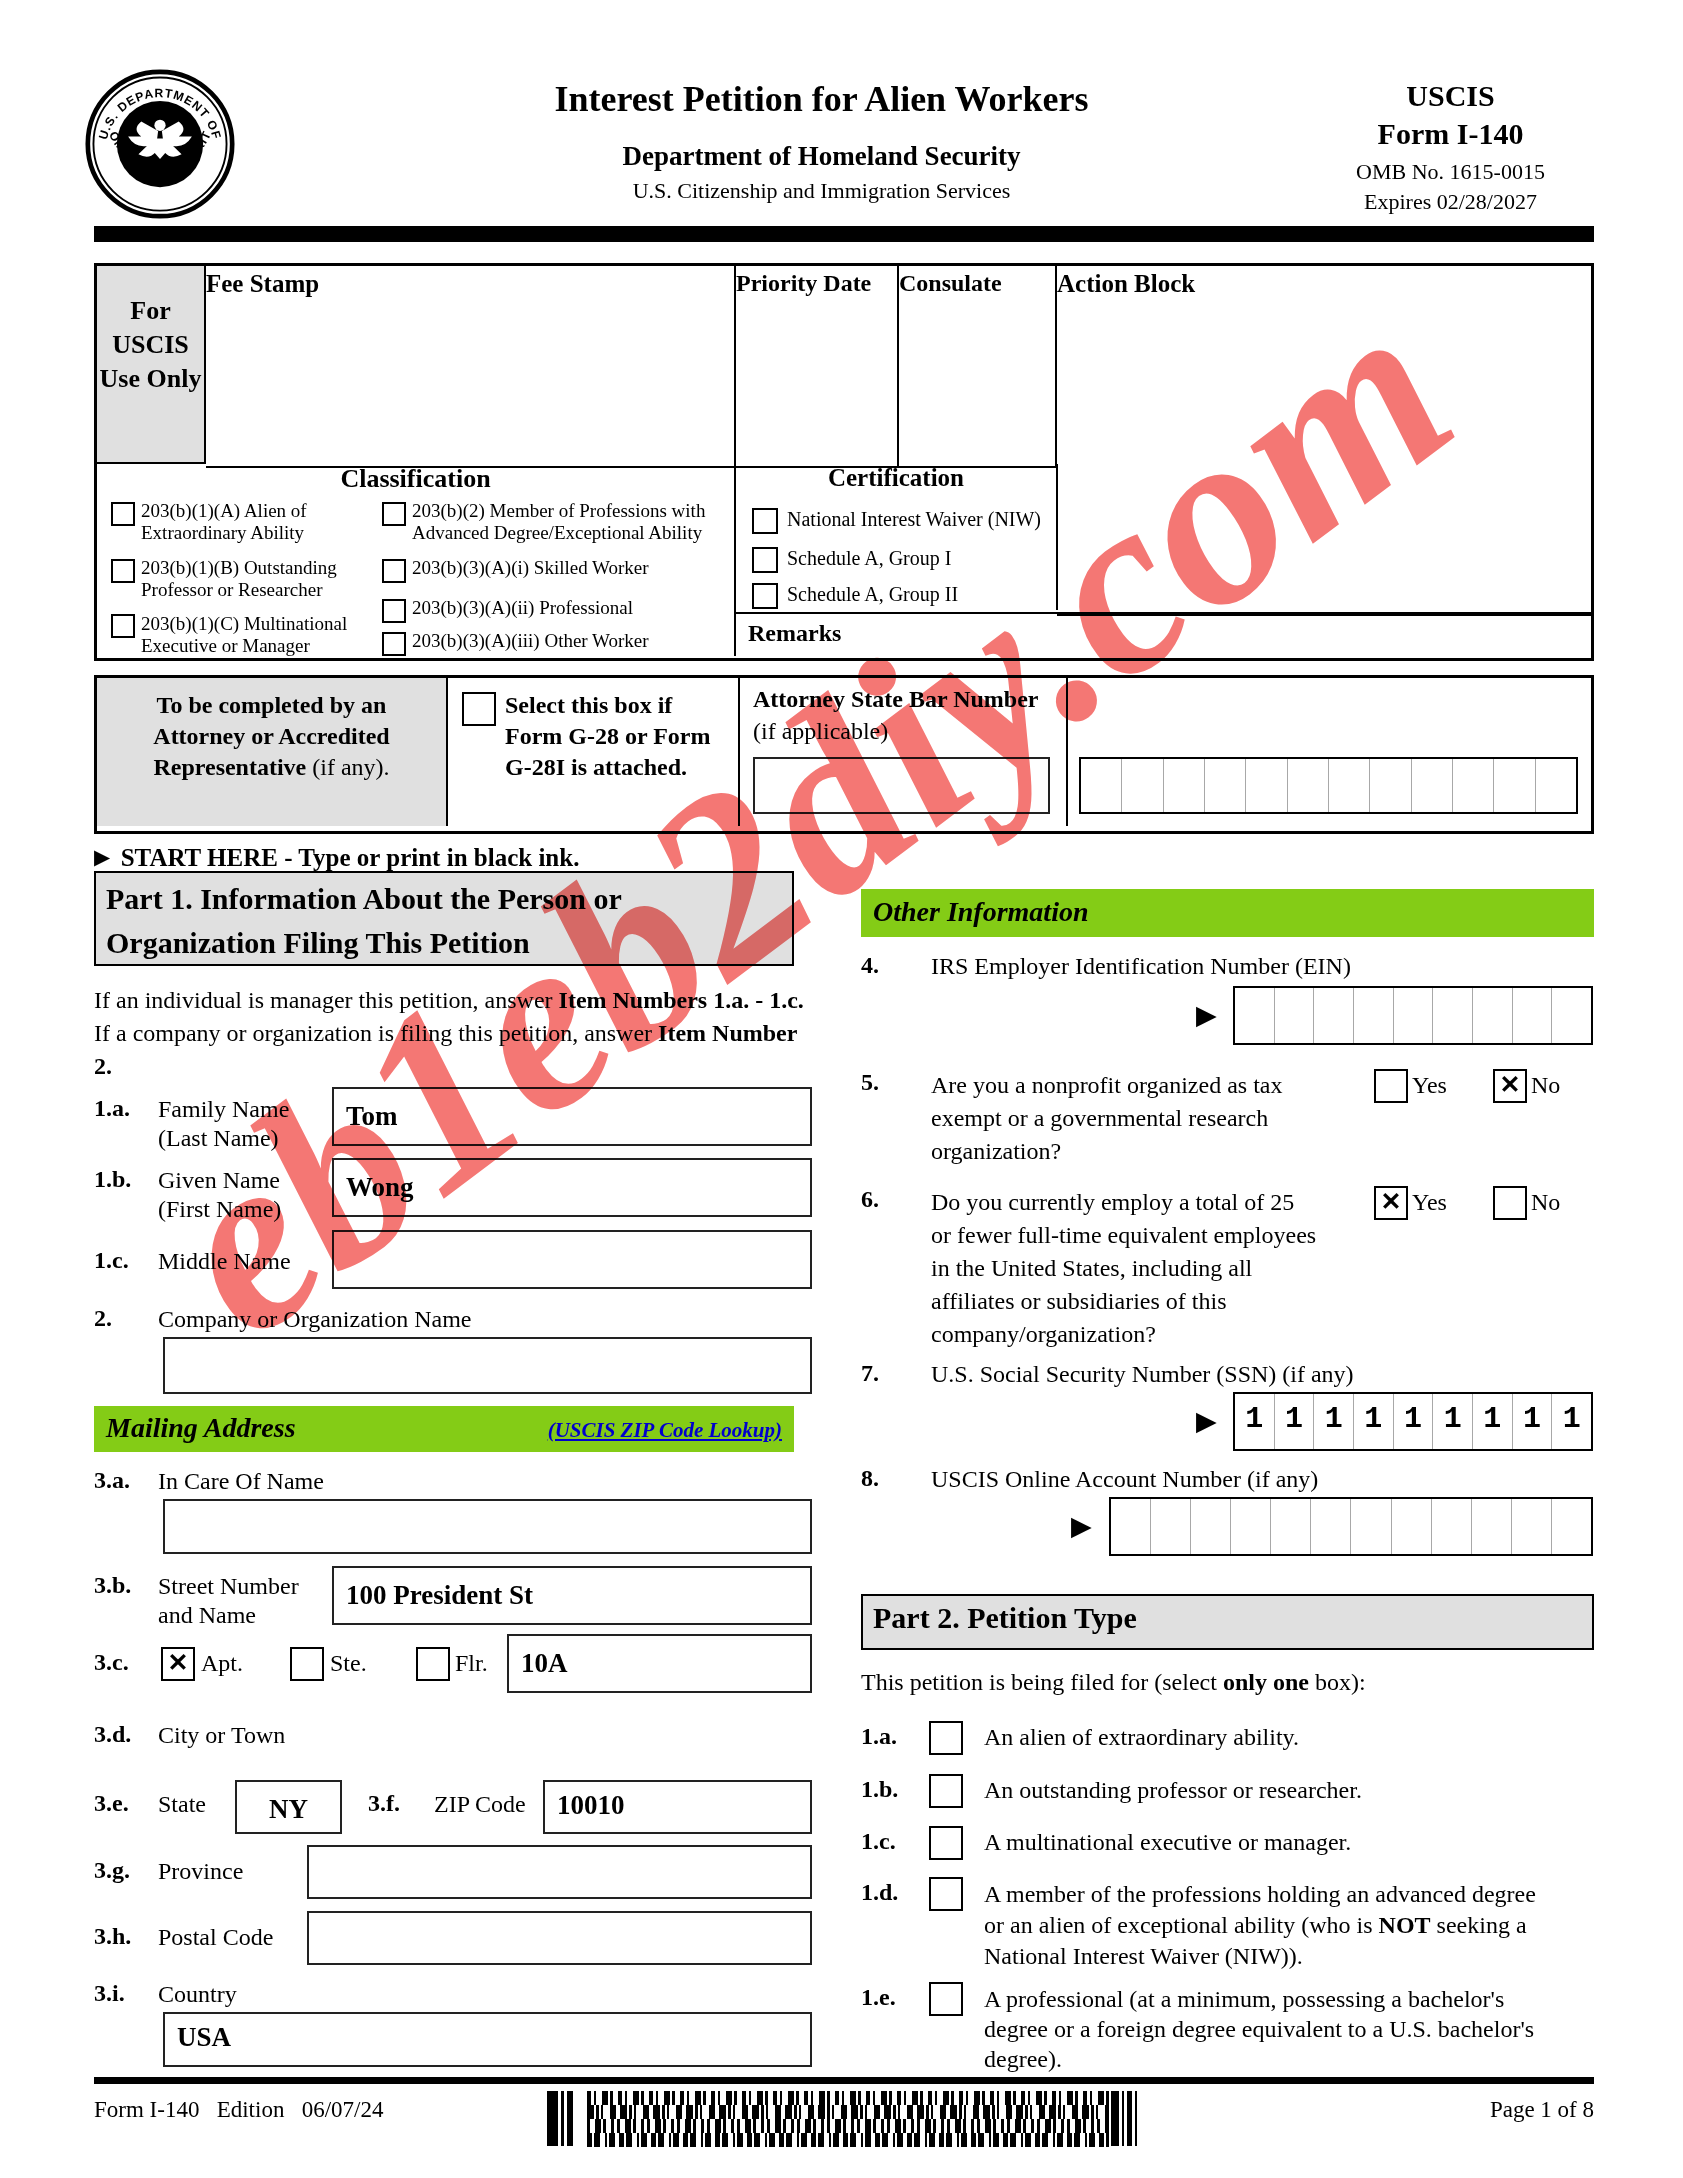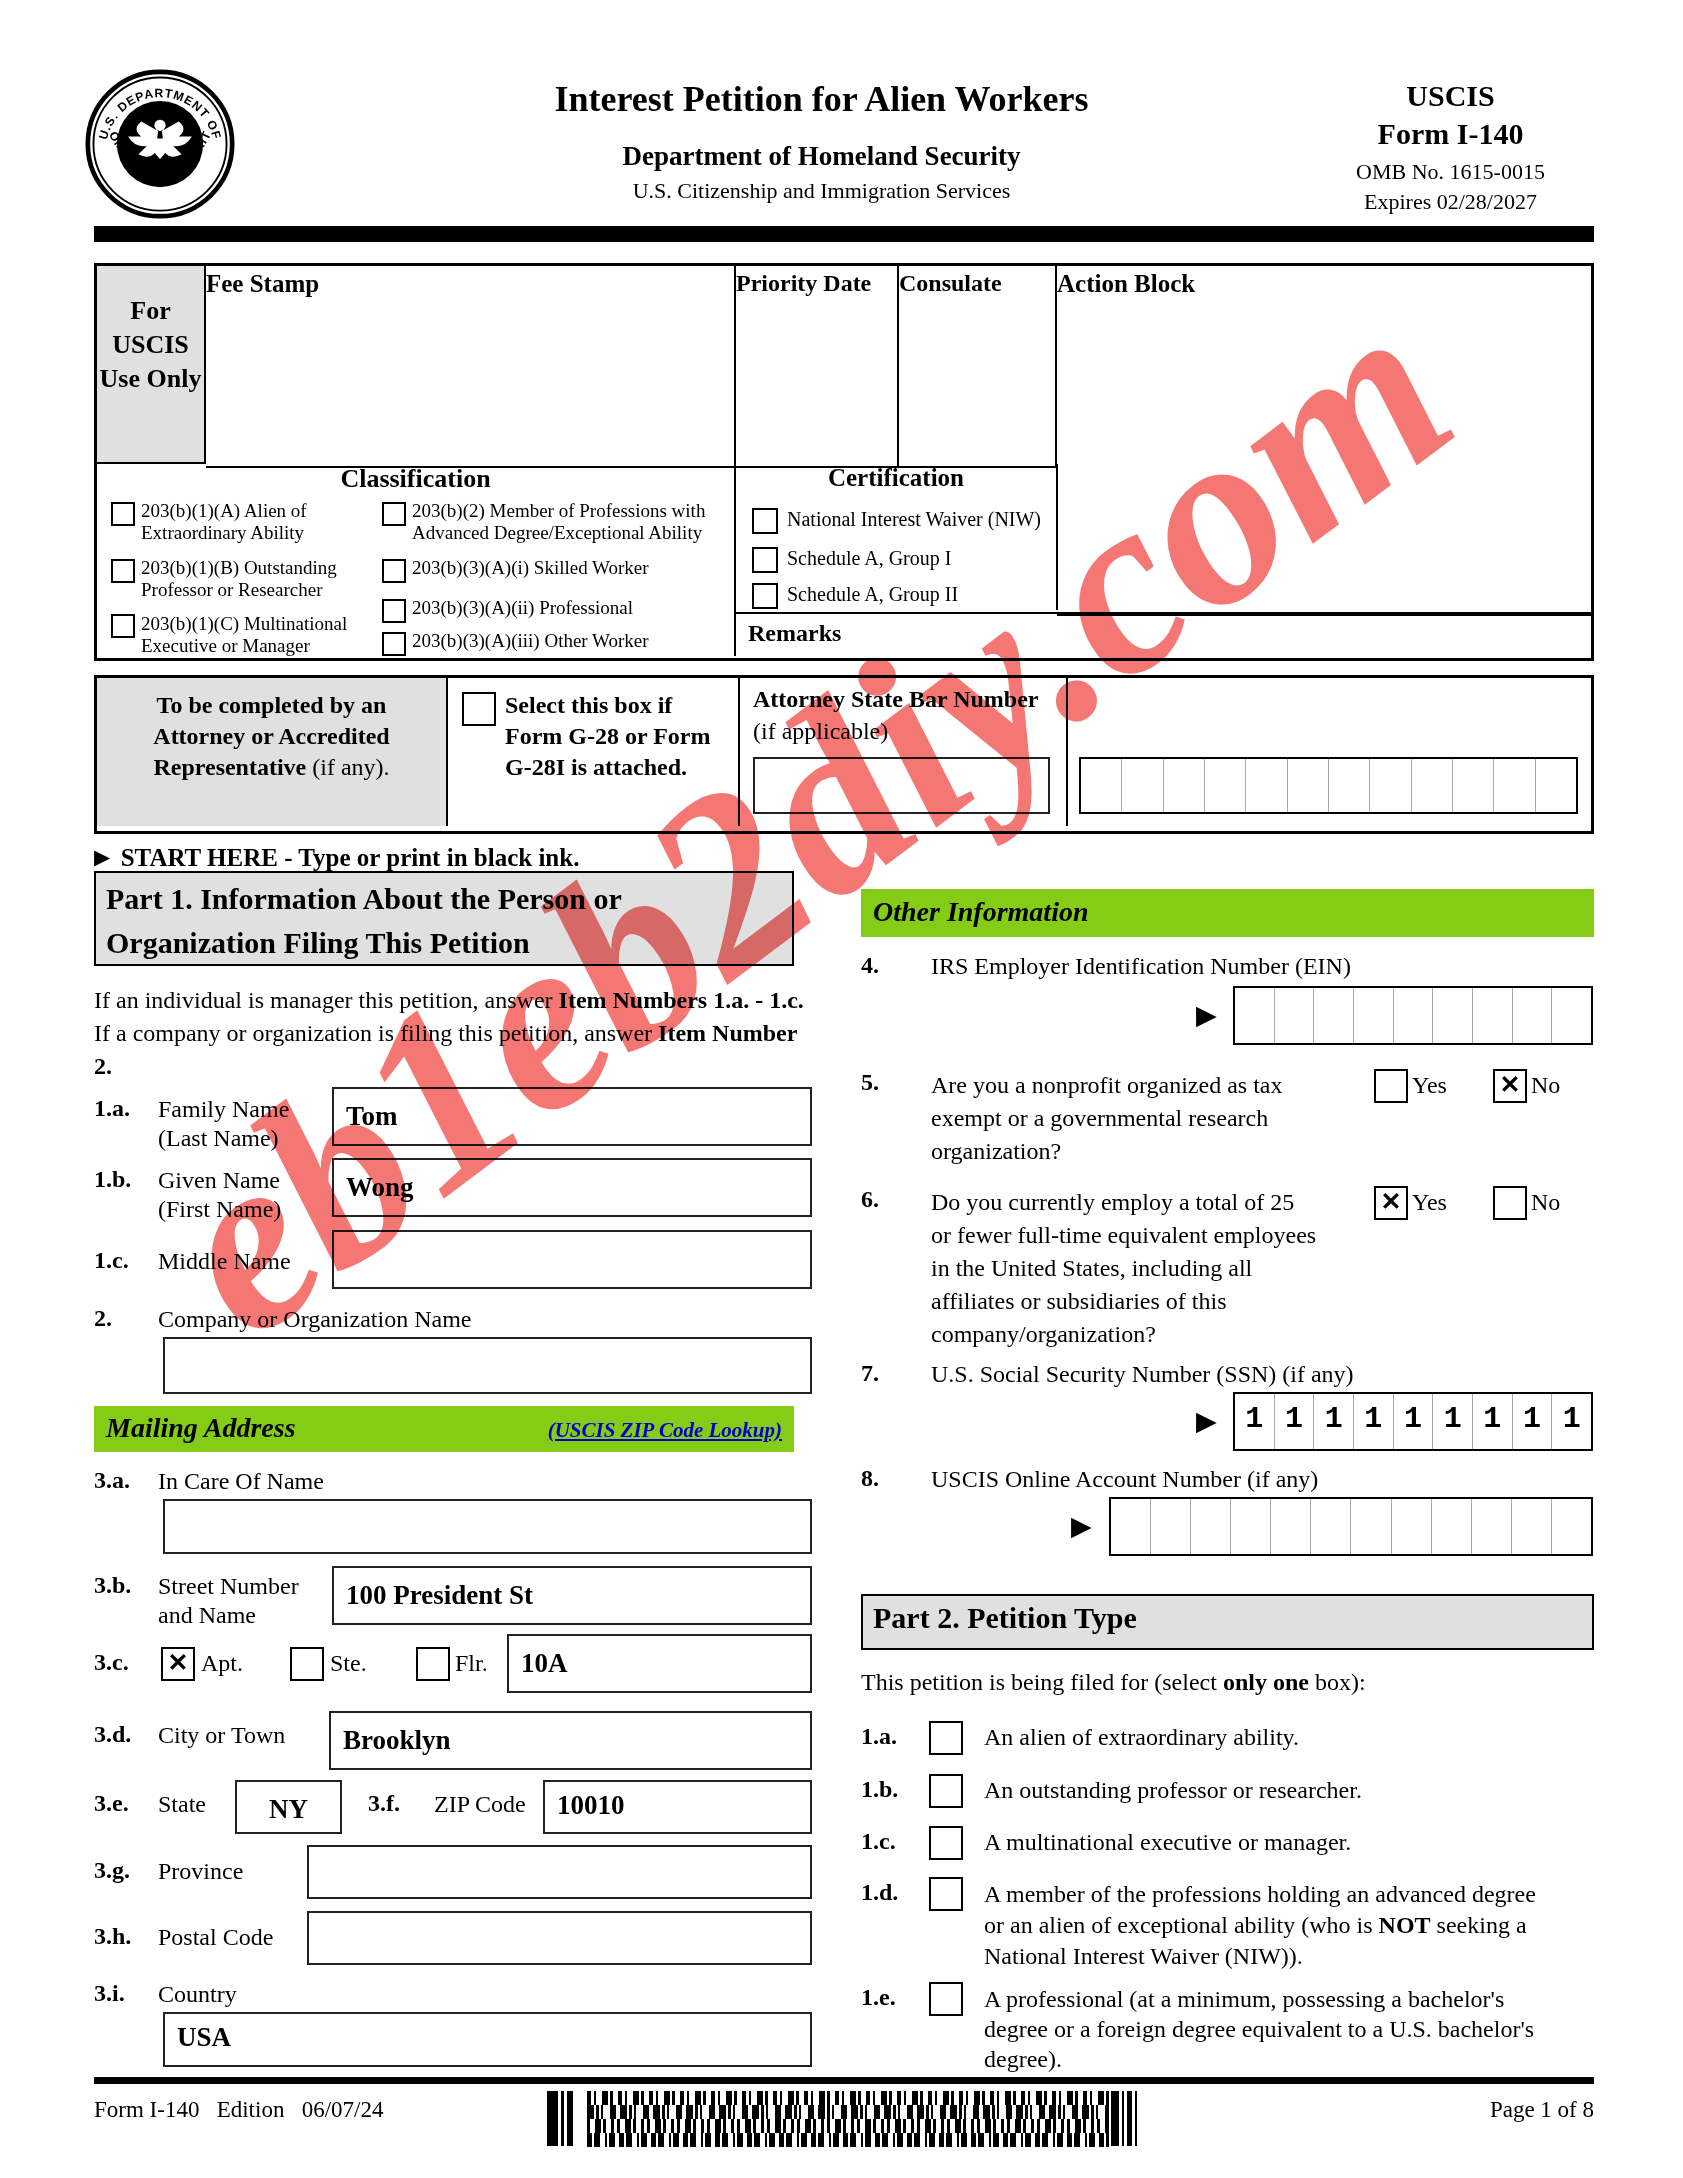--- a/index.html
+++ b/index.html
@@ -230,23 +230,20 @@
   <div class="cb cb30" style="left:290px;top:1647px"></div>
   <div class="lbl" style="left:330px;top:1649px">Ste.</div>
   <div class="cb cb30" style="left:416px;top:1647px"></div>
   <div class="lbl" style="left:455px;top:1649px">Flr.</div>
   <div class="box" style="left:507px;top:1634px;width:301px;height:55px">
     <div class="val">10A</div>
   </div>
 
   <div class="num" style="left:94px;top:1721px">3.d.</div>
   <div class="lbl" style="left:158px;top:1721px;width:168px">City or Town</div>
-  <div class="box" style="left:329px;top:1711px;width:479px;height:55px">
-    <div class="val">Brooklyn</div>
-  </div>
 
   <div class="num" style="left:94px;top:1790px">3.e.</div>
   <div class="lbl" style="left:158px;top:1790px">State</div>
   <div class="box" style="left:235px;top:1780px;width:103px;height:50px">
     <div class="val vctr">NY</div>
   </div>
   <div class="num" style="left:368px;top:1790px">3.f.</div>
   <div class="lbl" style="left:434px;top:1790px">ZIP Code</div>
   <div class="box" style="left:543px;top:1780px;width:265px;height:50px">
     <div class="val" style="padding-top:8px">10010</div>

